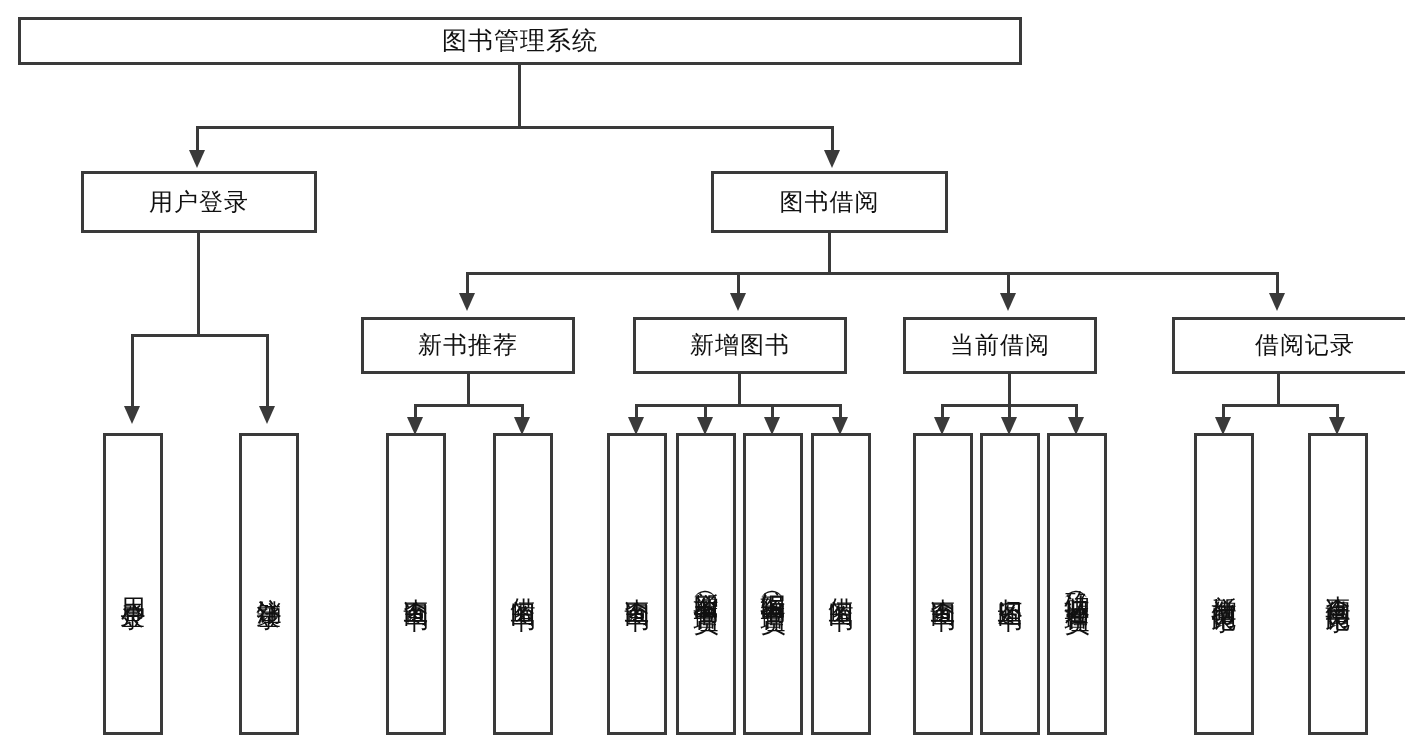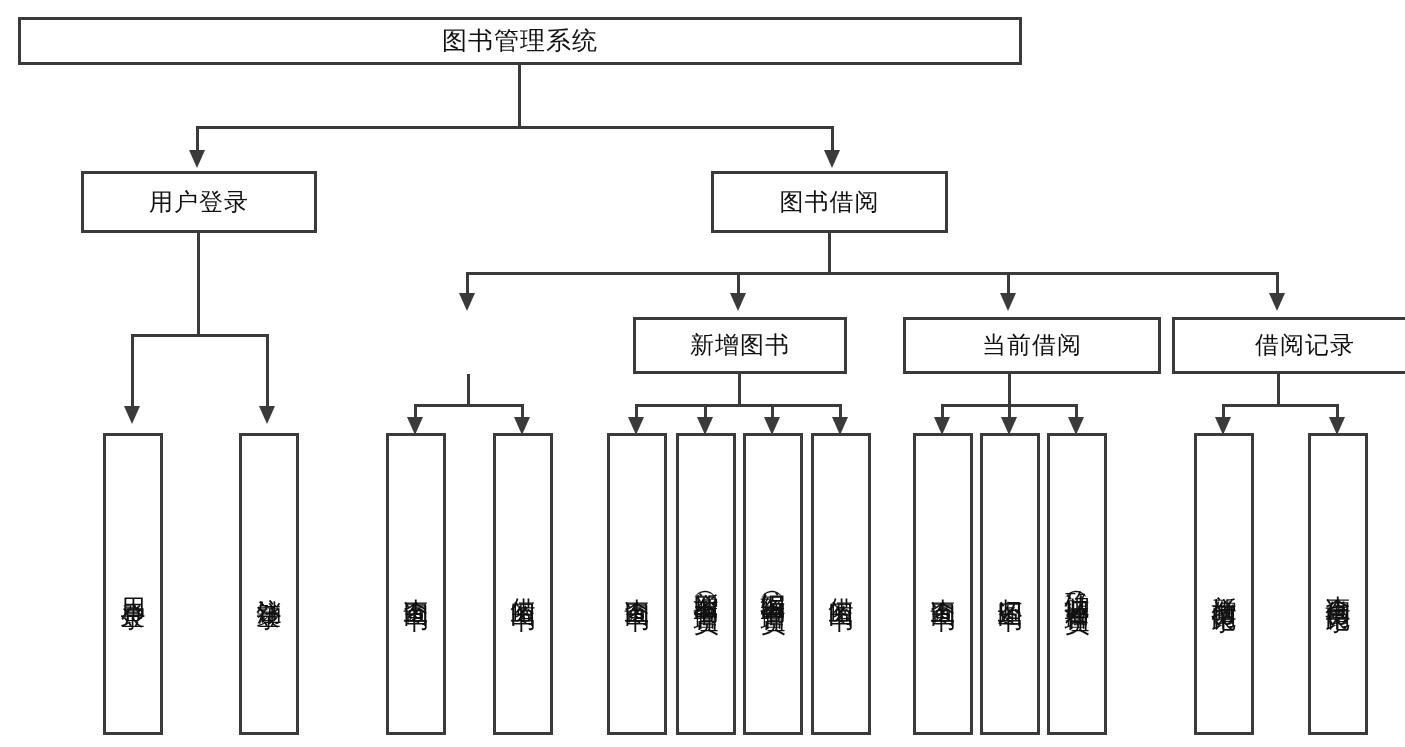--- a/index.html
+++ b/index.html
@@ -106,24 +106,27 @@
 
   <div class="ln vl" style="left:737px;top:272px;width:3px;height:24px;"></div>
   <div class="arrow" style="left:730px;top:293px;"></div>
 
   <div class="ln vl" style="left:1007px;top:272px;width:3px;height:24px;"></div>
   <div class="arrow" style="left:1000px;top:293px;"></div>
 
   <div class="ln vl" style="left:1276px;top:272px;width:3px;height:24px;"></div>
   <div class="arrow" style="left:1269px;top:293px;"></div>
 
+  <div class="box h" style="left:361px;top:317px;width:214px;height:57px;">
+    <span>新书推荐</span>
+  </div>
   <div class="box h" style="left:633px;top:317px;width:214px;height:57px;">
     <span>新增图书</span>
   </div>
-  <div class="box h" style="left:903px;top:317px;width:258px;height:57px;">
+  <div class="box h" style="left:903px;top:317px;width:194px;height:57px;">
     <span>当前借阅</span>
   </div>
   <div class="box h" style="left:1172px;top:317px;width:240px;height:57px;padding-left:26px;">
     <span>借阅记录</span>
   </div>
 
   <div class="ln vl" style="left:467px;top:374px;width:3px;height:32px;"></div>
   <div class="ln hl" style="left:414px;top:404px;width:110px;height:3px;"></div>
   <div class="ln vl" style="left:414px;top:404px;width:3px;height:16px;"></div>
   <div class="arrow" style="left:407px;top:417px;"></div>

